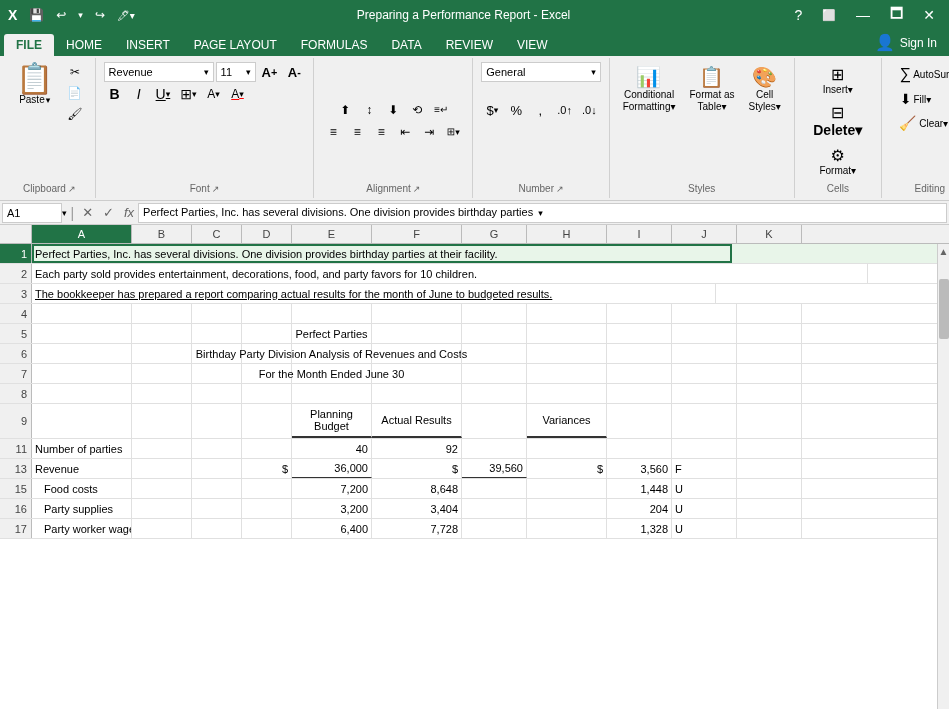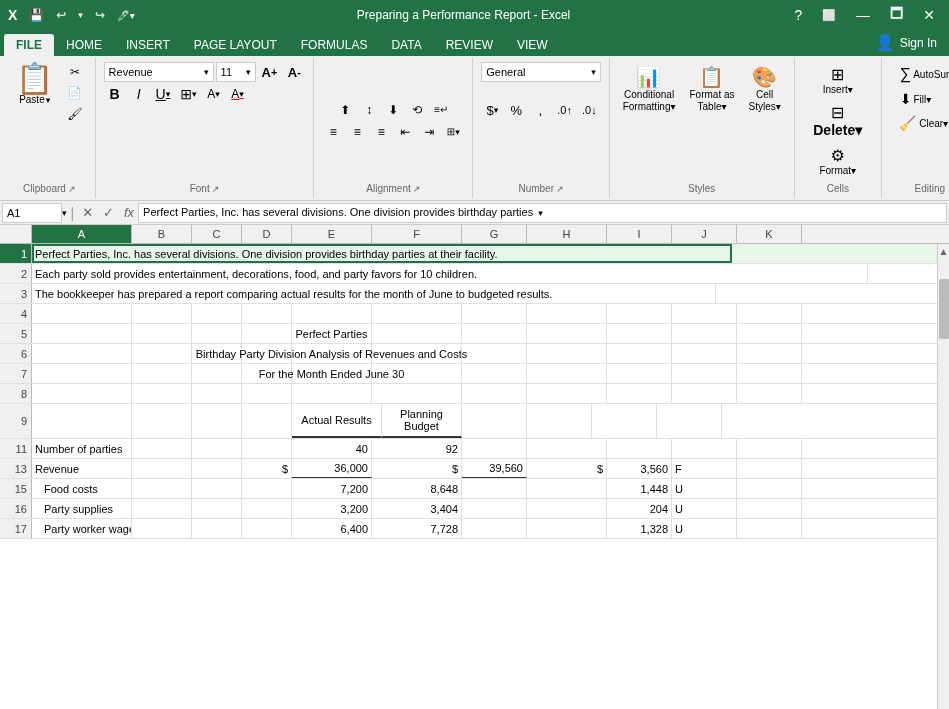--- a/index.html
+++ b/index.html
@@ -507,21 +507,21 @@
         <div class="cell col-a selected-cell" style="min-width:100px;overflow:visible;width:700px;max-width:none;z-index:1;">Perfect Parties, Inc. has several divisions.  One division provides birthday parties at their facility.</div>
       </div>
 
       <div class="grid-row">
         <div class="row-num">2</div>
         <div class="cell col-a" style="min-width:100px;overflow:visible;width:836px;">Each party sold provides entertainment, decorations, food, and party favors for 10 children.</div>
       </div>
 
       <div class="grid-row">
         <div class="row-num">3</div>
-        <div class="cell col-a" style="min-width:100px;overflow:visible;width:684px;">The bookkeeper has prepared a report comparing actual results for the month of June to budgeted results.</div>
+        <div class="cell col-a" style="min-width:100px;overflow:visible;width:684px;text-decoration:underline;">The bookkeeper has prepared a report comparing actual results for the month of June to budgeted results.</div>
       </div>
 
       <div class="grid-row">
         <div class="row-num">4</div>
         <div class="cell col-a"></div>
         <div class="cell col-b"></div>
         <div class="cell col-c"></div>
         <div class="cell col-d"></div>
         <div class="cell col-e"></div>
         <div class="cell col-f"></div>
@@ -591,23 +591,24 @@
         <div class="cell col-j"></div>
         <div class="cell col-k"></div>
       </div>
 
       <div class="grid-row" style="min-height:34px;">
         <div class="row-num">9</div>
         <div class="cell col-a"></div>
         <div class="cell col-b"></div>
         <div class="cell col-c"></div>
         <div class="cell col-d"></div>
+        <div class="cell col-e center" style="border-bottom:2px solid #333;text-align:center;flex-direction:column;align-items:center;min-height:34px;font-size:11px;">Planning<br>Budget</div>
         <div class="cell col-f center" style="border-bottom:2px solid #333;text-align:center;align-items:center;min-height:34px;">Actual Results</div>
-        <div class="cell col-e center" style="border-bottom:2px solid #333;text-align:center;flex-direction:column;align-items:center;min-height:34px;font-size:11px;">Planning<br>Budget</div>
-        <div class="cell col-g"></div>
+        <div class="cell col-g"></div>
+        <div class="cell col-h center" style="border-bottom:2px solid #333;min-height:34px;">Variances</div>
         <div class="cell col-i"></div>
         <div class="cell col-j"></div>
         <div class="cell col-k"></div>
       </div>
 
 
       <div class="grid-row">
         <div class="row-num">11</div>
         <div class="cell col-a">Number of parties</div>
         <div class="cell col-b"></div>

